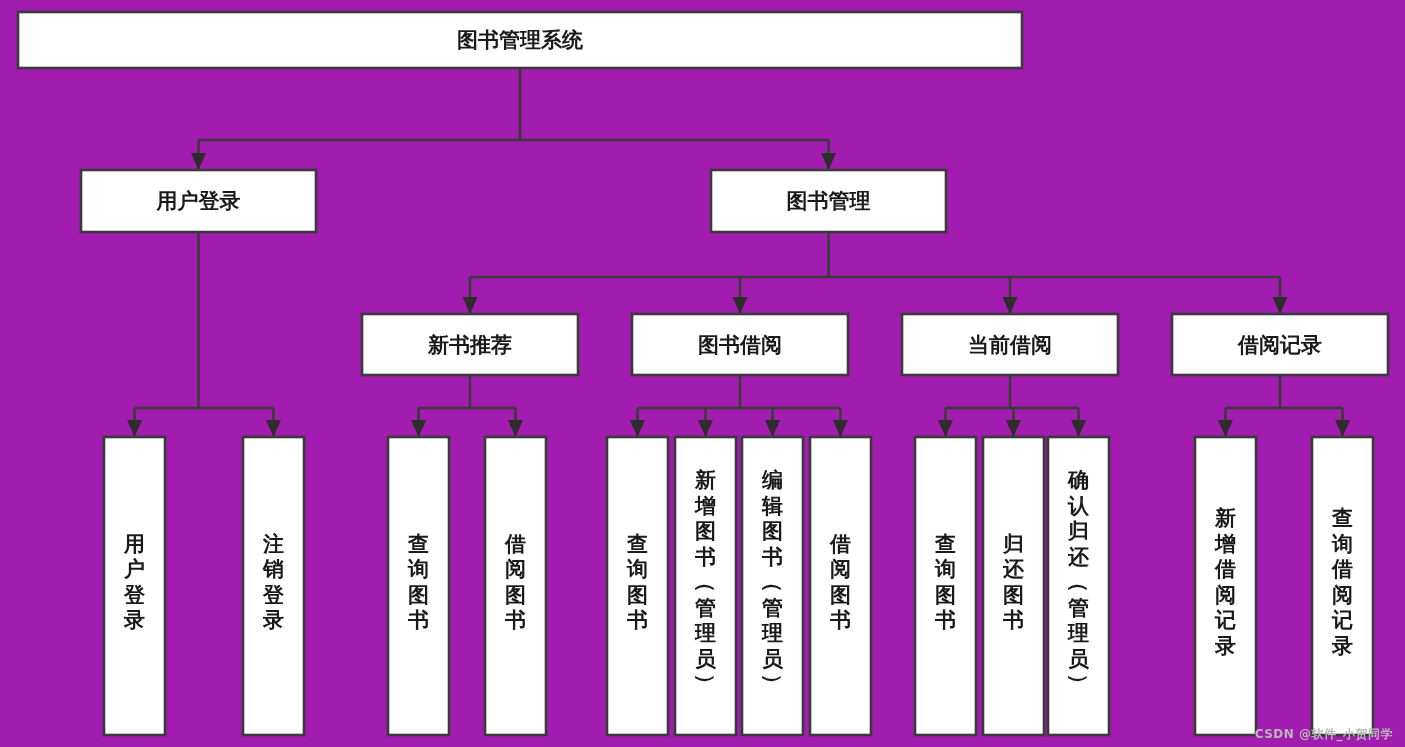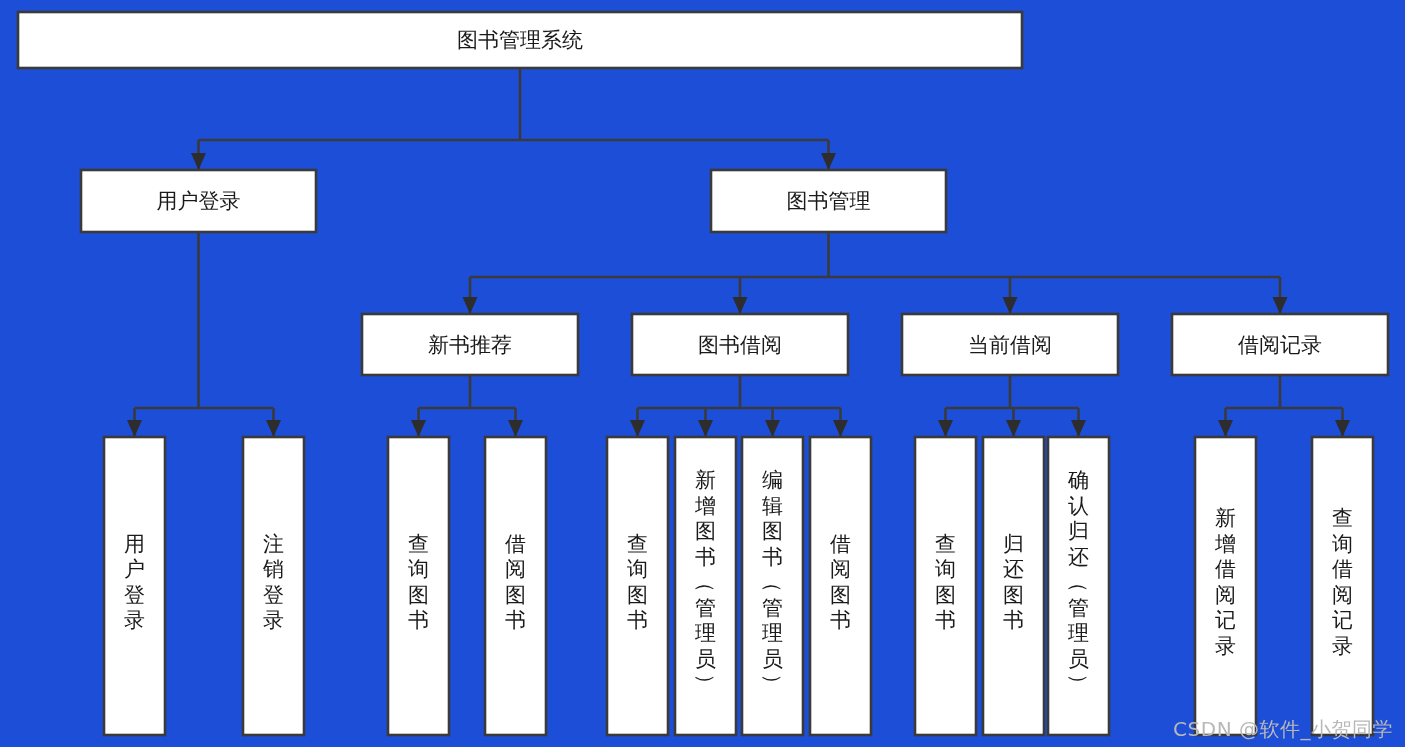--- a/index.html
+++ b/index.html
@@ -10,21 +10,22 @@
   body {
     width: 1405px;
     height: 747px;
     font-family: "DejaVu Sans", "Liberation Sans", sans-serif;
     overflow: hidden;
   }
   #diagram-root {
     position: relative;
     width: 1405px;
     height: 747px;
-    background: #1d4ed8;
+    background: #a21caf;
+    font-weight: bold;
   }
   svg.tree {
     position: absolute;
     left: 0;
     top: 0;
     width: 1405px;
     height: 747px;
     display: block;
   }
   .node-box {
@@ -53,21 +54,21 @@
     font-family: "DejaVu Sans", "Liberation Sans", sans-serif;
     font-size: 21px;
     fill: #1a1a1a;
     text-anchor: middle;
   }
   .watermark {
     position: absolute;
     right: 12px;
     bottom: 4px;
     font-family: "DejaVu Sans", "Liberation Sans", sans-serif;
-    font-size: 20px;
+    font-size: 12px;
     color: #b8b8b8;
     white-space: nowrap;
     letter-spacing: 0.5px;
     user-select: none;
   }
 </style>
 </head>
 <body>
 
 <div id="diagram-root">

